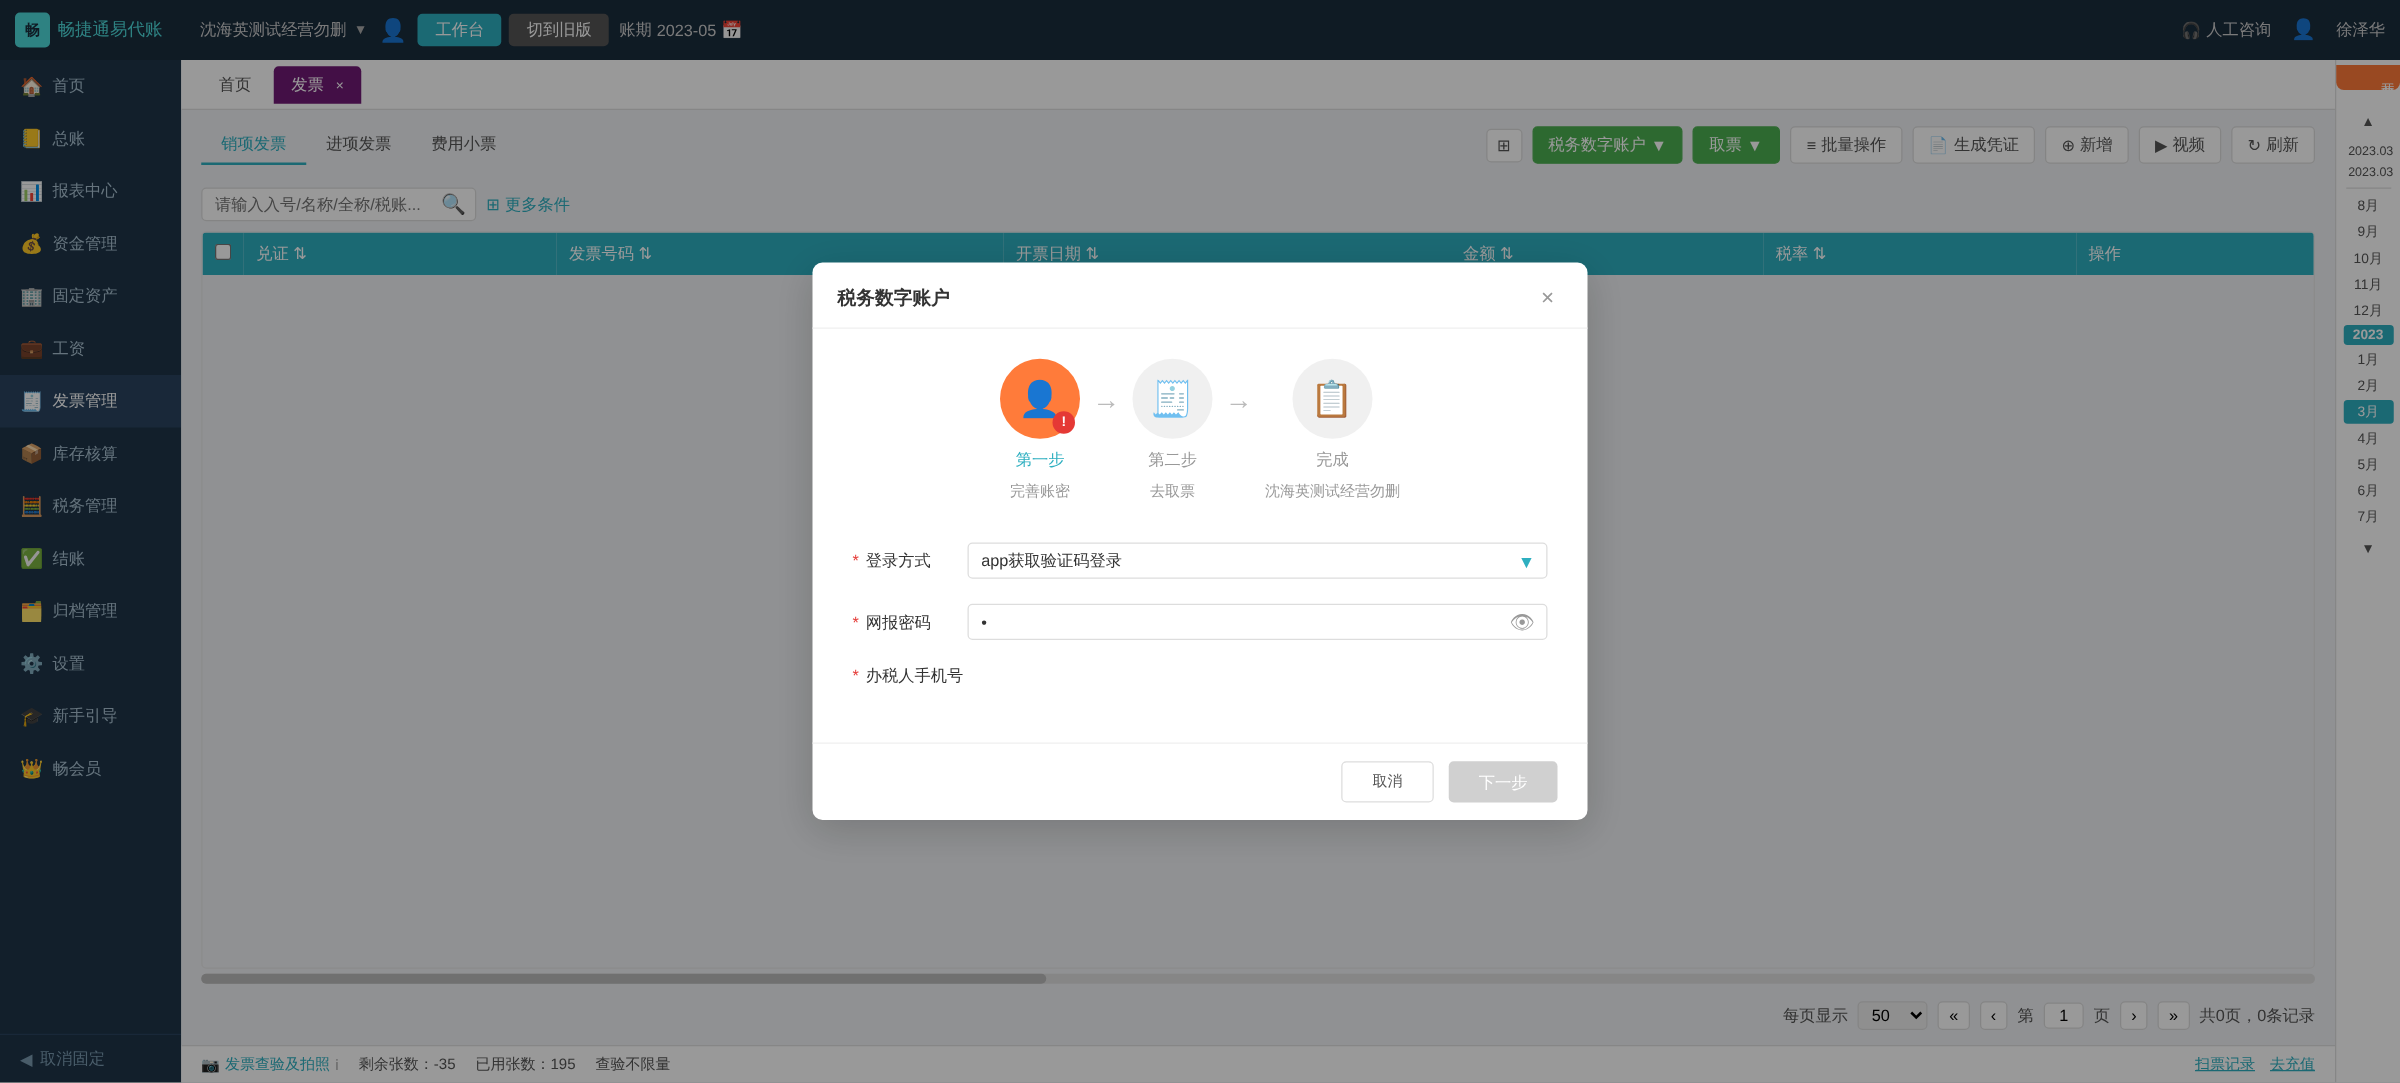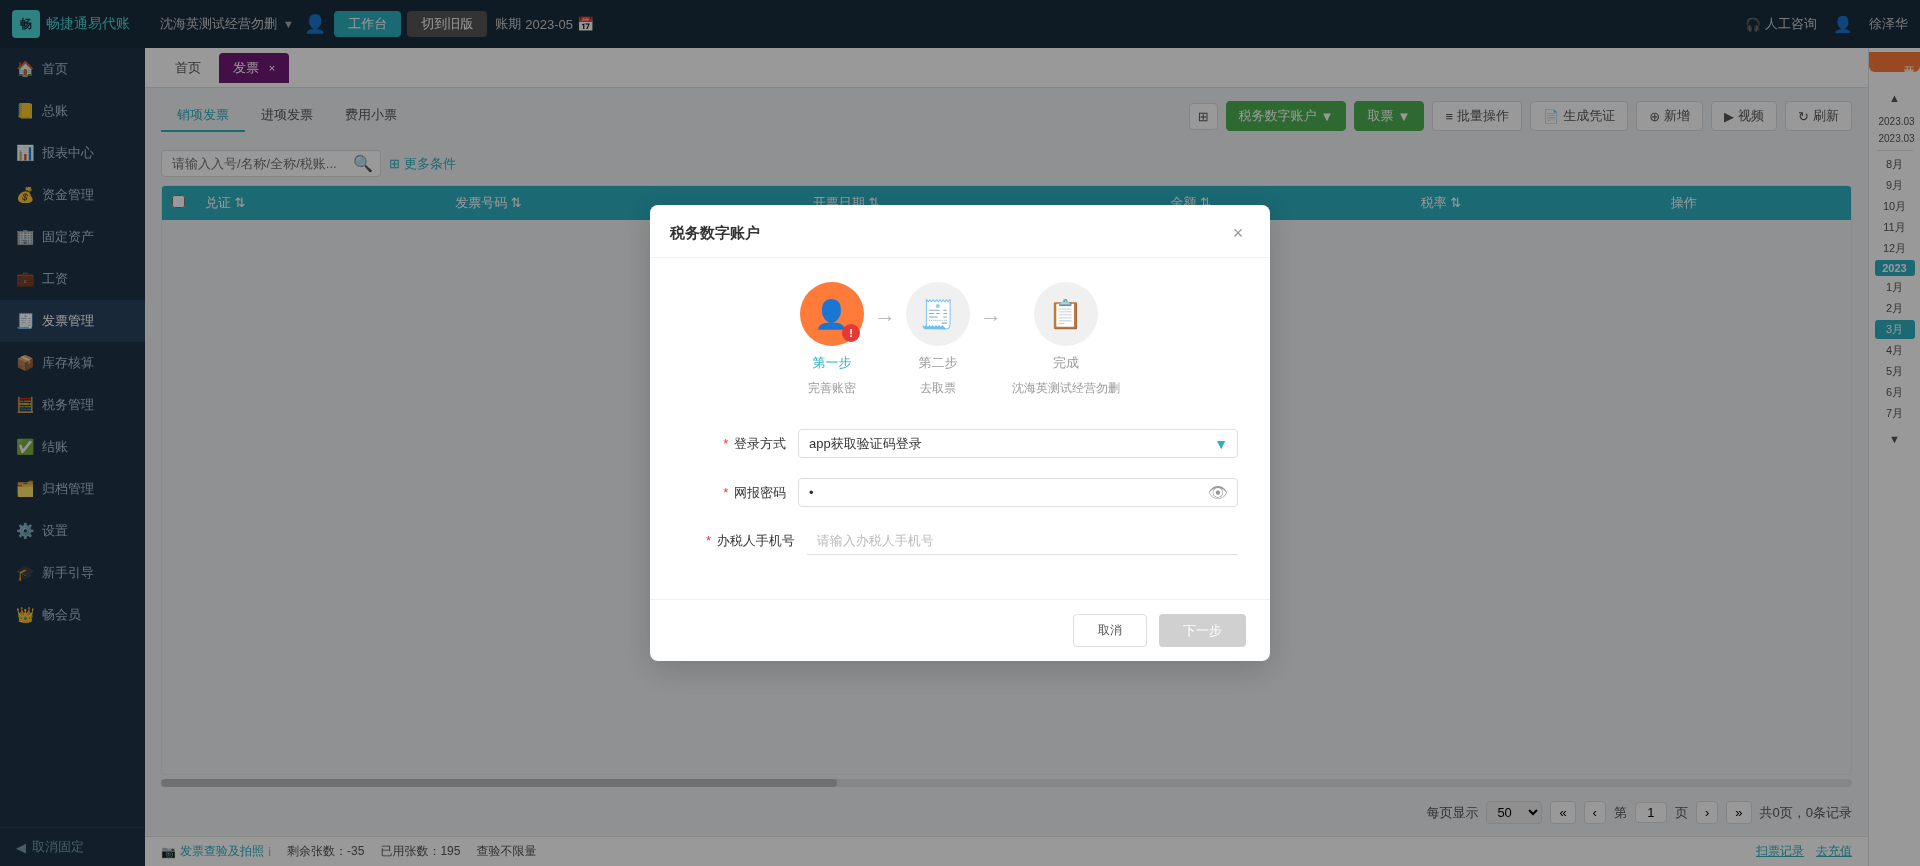--- a/index.html
+++ b/index.html
@@ -432,22 +432,21 @@
     .form-row {
       display: flex;
       align-items: center;
       margin-bottom: 20px;
       gap: 12px;
     }
     .form-label {
       font-size: 13px;
       color: #333;
       min-width: 80px;
-      text-align: right;
-      margin-left: 24px;
+      text-align: left;
     }
     .form-label .required { color: #e53935; margin-right: 2px; }
     .form-select-wrap {
       position: relative;
       flex: 1;
     }
     .form-select {
       width: 100%;
       padding: 6px 32px 6px 10px;
       border: 1px solid #ddd;
@@ -867,23 +866,20 @@
           <input type="password" class="form-input" value="a" style="">
           <span class="eye-icon">👁</span>
         </div>
       </div>
 
       <div class="form-row">
         <div class="form-label">
           <span class="required">*</span>
           <span>办税人手机号</span>
         </div>
-        <div class="form-input-wrap">
-          <input type="text" class="form-input-plain" placeholder="请输入办税人手机号" style="">
-        </div>
       </div>
 
     </div>
 
     <div class="modal-footer">
       <button class="btn-cancel">取消</button>
       <button class="btn-next">下一步</button>
     </div>
   </div>
 </div>

